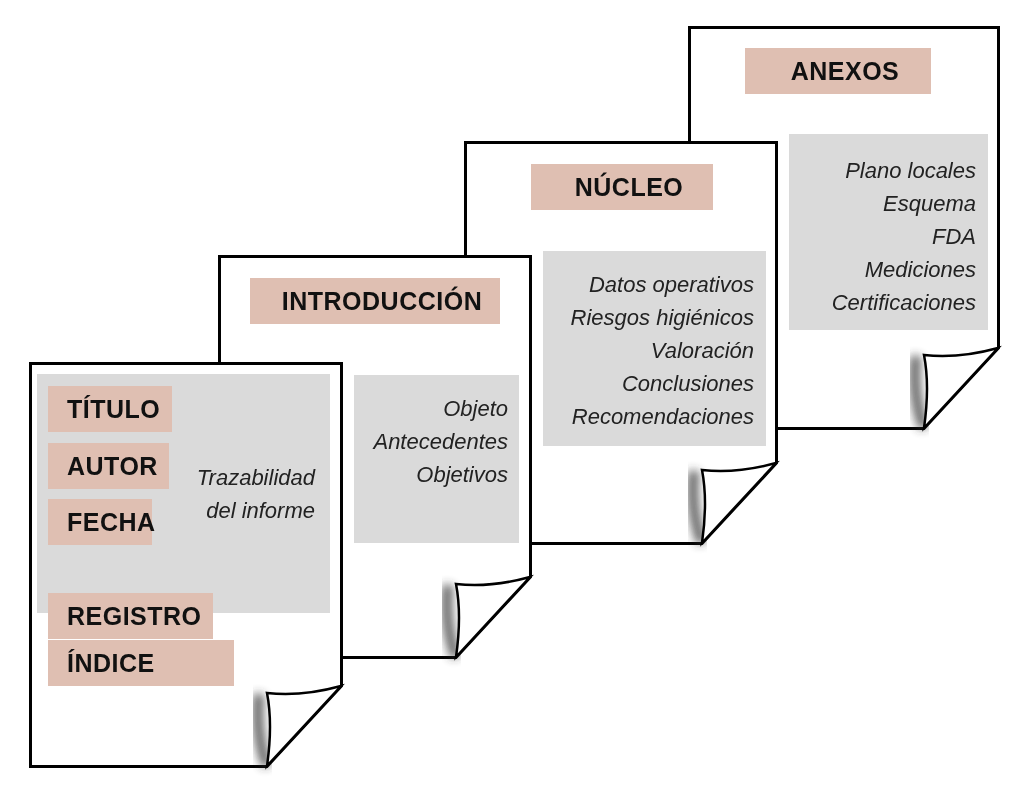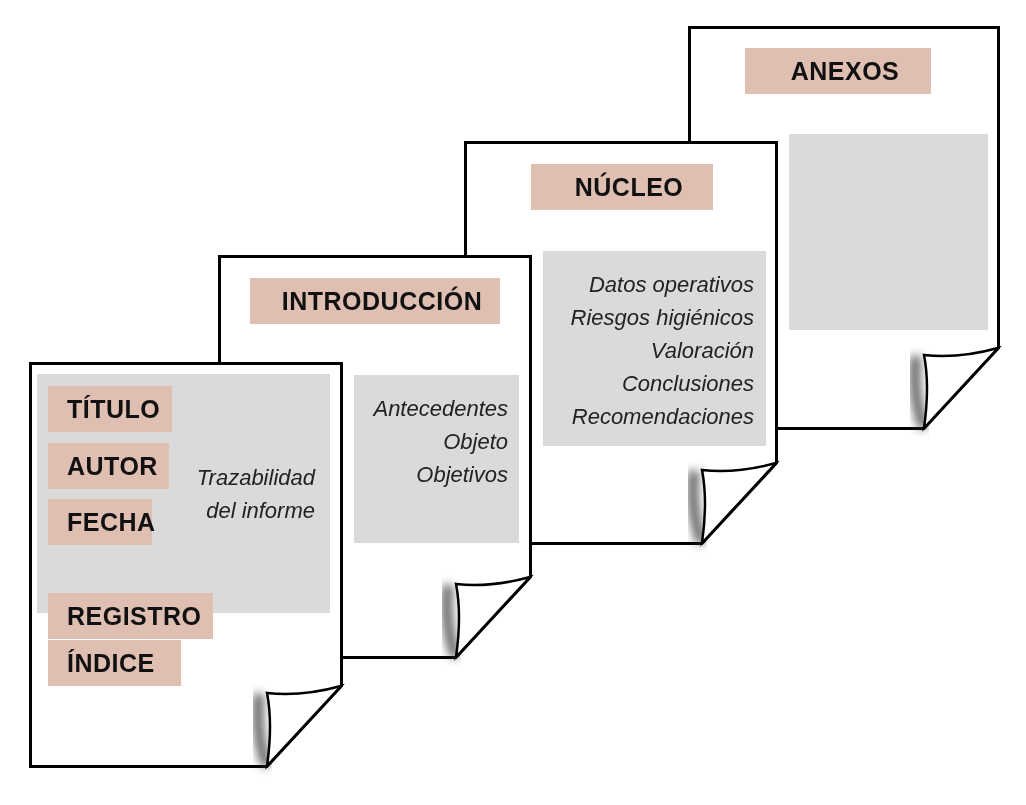--- a/index.html
+++ b/index.html
@@ -24,20 +24,27 @@
 </svg>
 
 <div class="page" style="left:688px;top:26px;width:312px;height:404px;">
   <svg class="frame" width="312" height="404">
     <path d="M1.5,1.5 H310.5 V322 L236,402.5 H1.5 Z" fill="#fff" stroke="#000" stroke-width="3"></path>
     <path d="M228,330 Q224,370 236,402" stroke="#333" stroke-width="10" fill="none" filter="url(#sh)" opacity="0.8"></path>
     <path d="M236,329 Q270,333 310,322 L236,402 Q242,360 236,329 Z" fill="#fff" stroke="#000" stroke-width="2.5"></path>
   </svg>
   <div class="tag center" style="left:57px;top:22px;width:186px;">ANEXOS</div>
   <div class="grey" style="left:101px;top:108px;width:199px;height:196px;"></div>
+  <div class="items" style="right:24px;top:128px;">
+    <div>Plano locales</div>
+    <div>Esquema</div>
+    <div>FDA</div>
+    <div>Mediciones</div>
+    <div>Certificaciones</div>
+  </div>
 </div>
 
 <div class="page" style="left:464px;top:141px;width:314px;height:452px;">
   <svg class="frame" width="314" height="404">
     <path d="M1.5,1.5 H312.5 V322 L238,402.5 H1.5 Z" fill="#fff" stroke="#000" stroke-width="3"></path>
     <path d="M230,330 Q226,370 238,402" stroke="#333" stroke-width="10" fill="none" filter="url(#sh)" opacity="0.8"></path>
     <path d="M238,329 Q272,333 312,322 L238,402 Q244,360 238,329 Z" fill="#fff" stroke="#000" stroke-width="2.5"></path>
   </svg>
   <div class="tag center" style="left:67px;top:23px;width:182px;">NÚCLEO</div>
   <div class="grey" style="left:79px;top:110px;width:223px;height:195px;"></div>
@@ -52,35 +59,35 @@
 
 <div class="page" style="left:218px;top:255px;width:314px;height:404px;">
   <svg class="frame" width="314" height="404">
     <path d="M1.5,1.5 H312.5 V322 L238,402.5 H1.5 Z" fill="#fff" stroke="#000" stroke-width="3"></path>
     <path d="M230,330 Q226,370 238,402" stroke="#333" stroke-width="10" fill="none" filter="url(#sh)" opacity="0.8"></path>
     <path d="M238,329 Q272,333 312,322 L238,402 Q244,360 238,329 Z" fill="#fff" stroke="#000" stroke-width="2.5"></path>
   </svg>
   <div class="tag center" style="left:32px;top:23px;width:250px;">INTRODUCCIÓN</div>
   <div class="grey" style="left:136px;top:120px;width:165px;height:168px;"></div>
   <div class="items" style="right:24px;top:137px;">
+    <div>Objeto</div>
     <div>Antecedentes</div>
-    <div>Objeto</div>
     <div>Objetivos</div>
   </div>
 </div>
 
 <div class="page" style="left:29px;top:362px;width:314px;height:406px;">
   <svg class="frame" width="314" height="406">
     <path d="M1.5,1.5 H312.5 V324 L238,404.5 H1.5 Z" fill="#fff" stroke="#000" stroke-width="3"></path>
     <path d="M230,332 Q226,372 238,404" stroke="#333" stroke-width="10" fill="none" filter="url(#sh)" opacity="0.8"></path>
     <path d="M238,331 Q272,335 312,324 L238,404 Q244,362 238,331 Z" fill="#fff" stroke="#000" stroke-width="2.5"></path>
   </svg>
   <div class="grey" style="left:8px;top:12px;width:293px;height:239px;"></div>
   <div class="tag" style="left:19px;top:24px;width:124px;">TÍTULO</div>
   <div class="tag" style="left:19px;top:81px;width:121px;">AUTOR</div>
   <div class="tag" style="left:19px;top:137px;width:104px;">FECHA</div>
   <div class="tag" style="left:19px;top:192px;width:165px;margin-top:39px;">REGISTRO</div>
   <div class="items" style="right:28px;top:99px;">
     <div>Trazabilidad</div>
     <div>del informe</div>
   </div>
-  <div class="tag" style="left:19px;top:278px;width:133px;">ÍNDICE</div>
+  <div class="tag" style="left:19px;top:278px;width:186px;">ÍNDICE</div>
 </div>
 
 </body></html>

